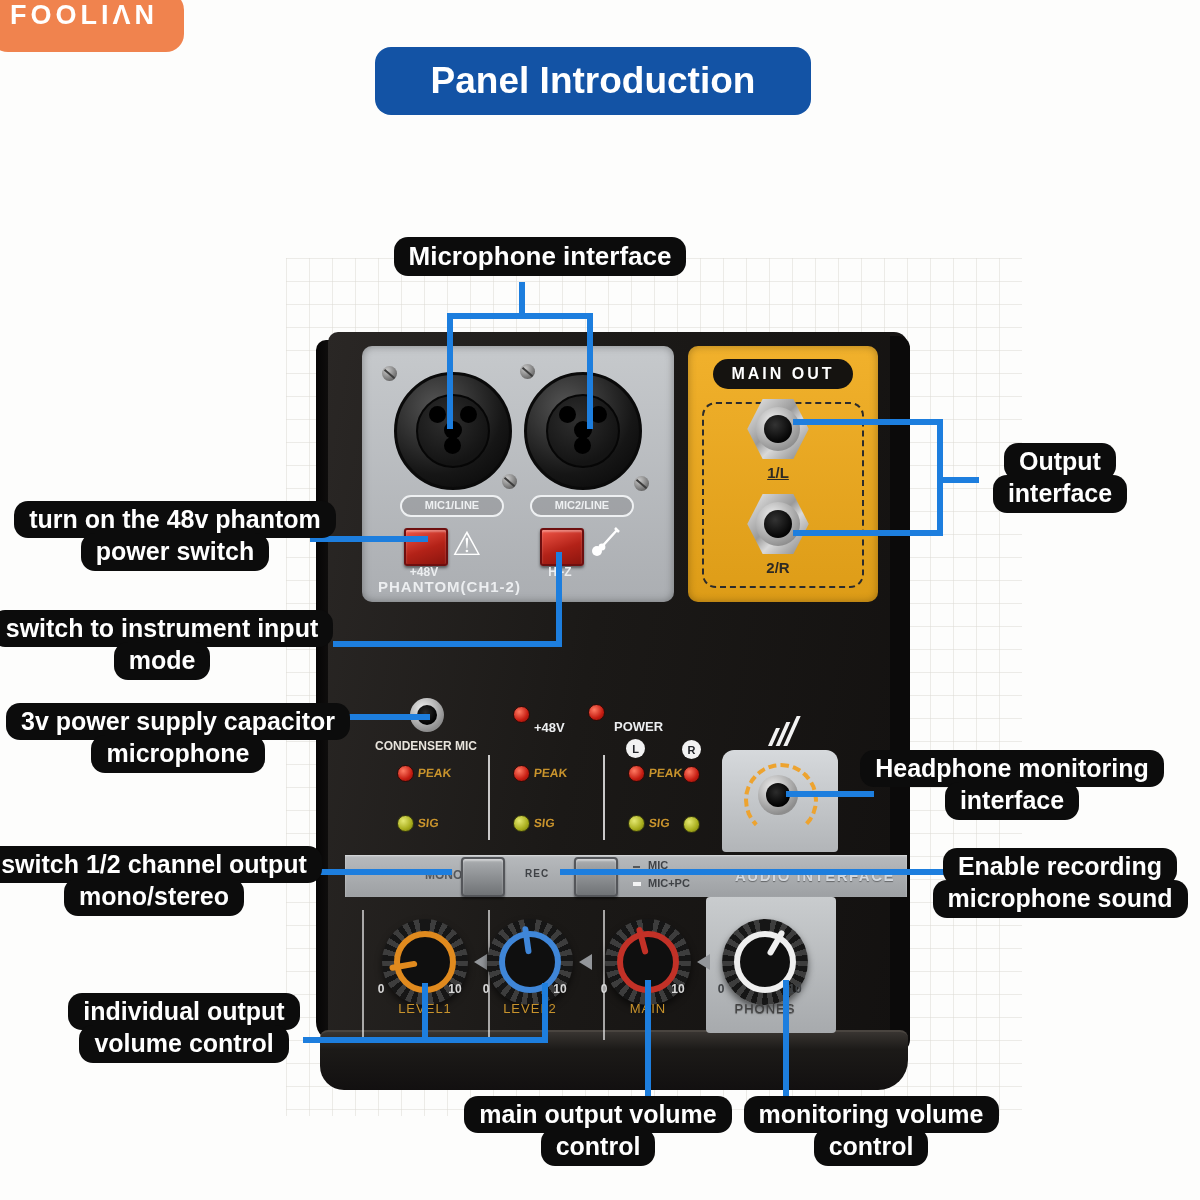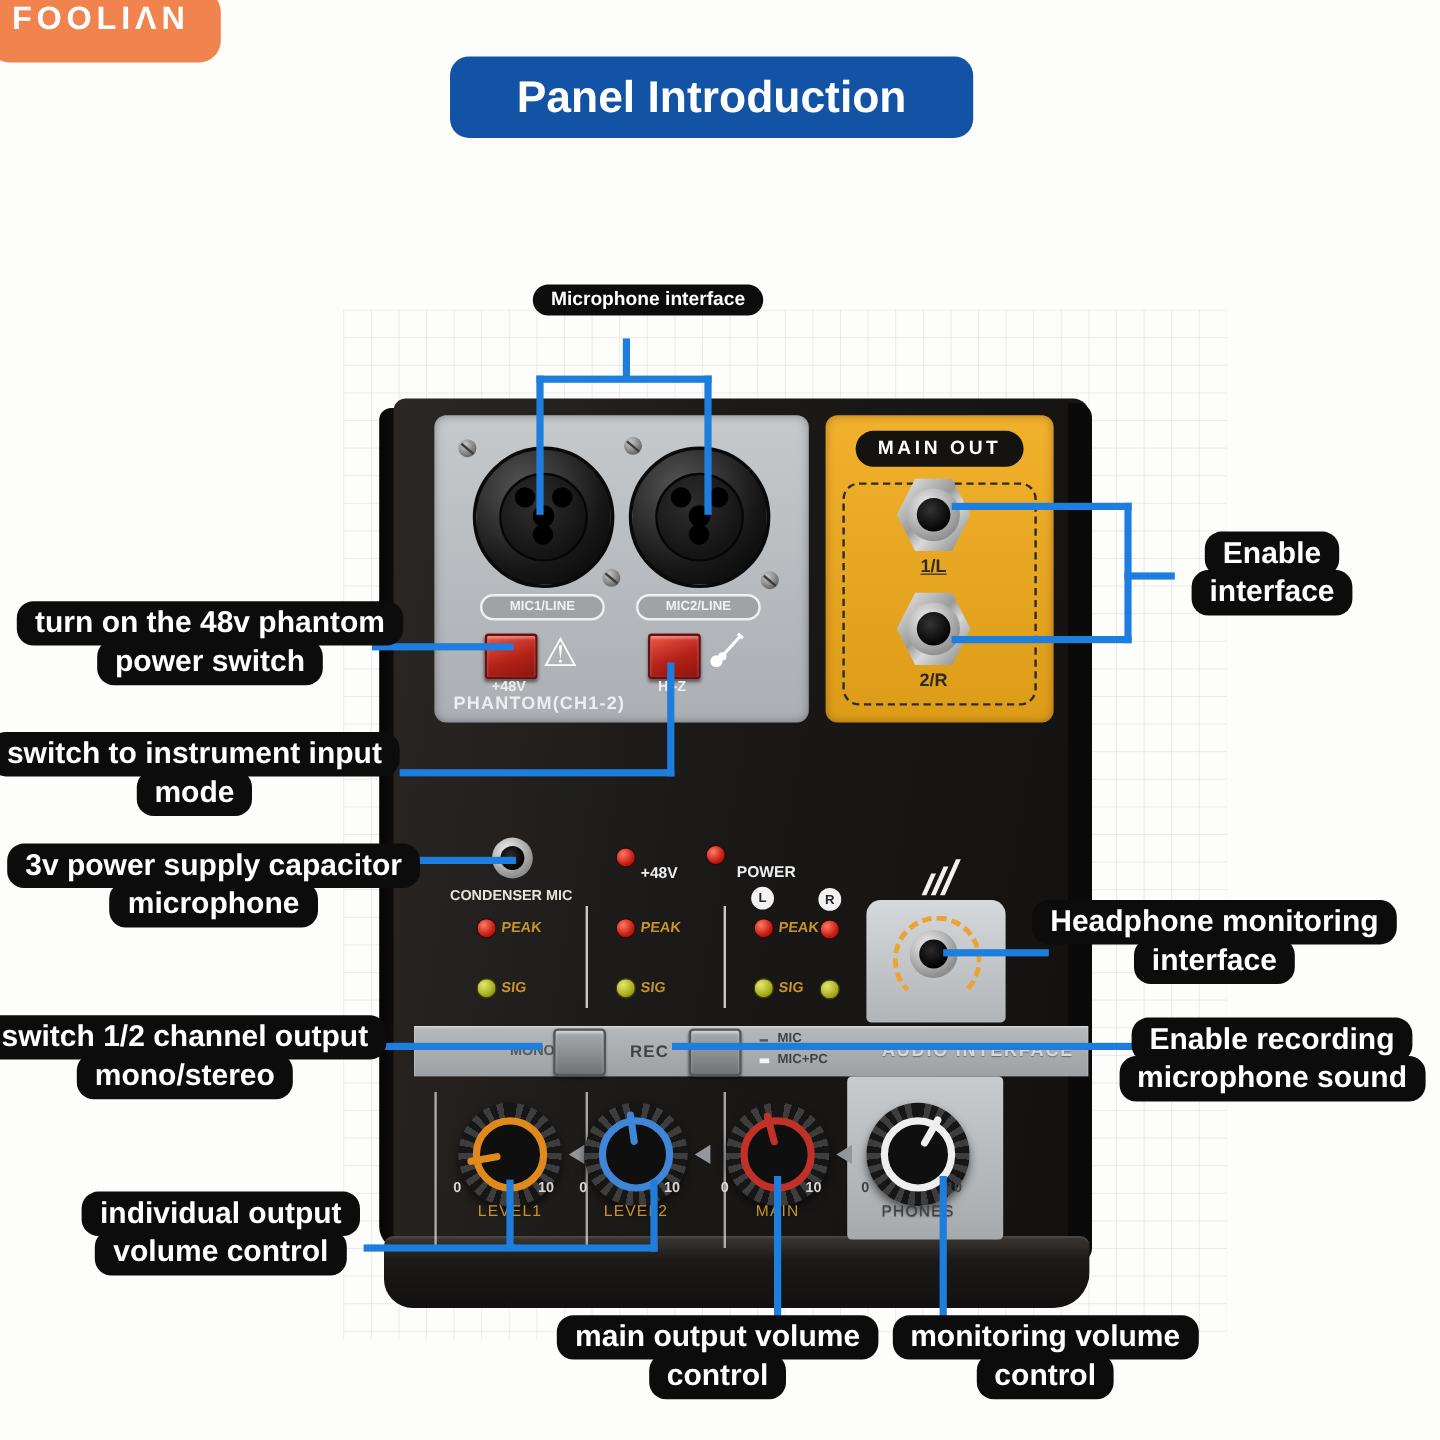--- a/index.html
+++ b/index.html
@@ -214,21 +214,21 @@
     <div class="hp-panel">
       <div class="hp-arc"></div>
       <div class="hp-jack">
         <div class="hole"></div>
       </div>
     </div>
 
     <div class="band">
       <div class="bandtxt" style="left:80px;top:13px;font-size:12px;color:#55585c;">MONO</div>
       <div class="graysw" style="left:116px;top:2px;"></div>
-      <div class="bandtxt" style="left:180px;top:13px;font-size:14px;letter-spacing:1px;">REC</div>
+      <div class="bandtxt" style="left:180px;top:13px;font-size:10px;letter-spacing:1px;">REC</div>
       <div class="graysw" style="left:229px;top:2px;"></div>
       <div style="position:absolute;left:288px;top:11px;width:7px;height:2px;background:#54575a;"></div>
       <div style="position:absolute;left:288px;top:27px;width:8px;height:4px;background:#f3f4f5;"></div>
       <div class="bandtxt" style="left:303px;top:4px;font-size:11px;">MIC</div>
       <div class="bandtxt" style="left:303px;top:22px;font-size:11px;">MIC+PC</div>
       <div class="bandtxt" style="left:390px;top:12px;font-size:15px;letter-spacing:1.5px;color:rgba(228,233,238,.85);text-shadow:0 1px 1px rgba(0,0,0,.4);">AUDIO INTERFACE</div>
     </div>
 
     <div class="phones-bg"></div>
     <div class="vdiv" style="left:46px;top:580px;height:130px;opacity:.8;"></div>
@@ -293,24 +293,24 @@
   <div class="bl" style="left:314px;top:869px;width:138px;height:6px;"></div>
   <div class="bl" style="left:560px;top:869px;width:390px;height:6px;"></div>
 
   <div class="bl" style="left:303px;top:1037px;width:245px;height:6px;"></div>
   <div class="bl" style="left:422px;top:983px;width:6px;height:58px;"></div>
   <div class="bl" style="left:542px;top:983px;width:6px;height:60px;"></div>
   <div class="bl" style="left:645px;top:980px;width:6px;height:122px;"></div>
   <div class="bl" style="left:783px;top:980px;width:6px;height:122px;"></div>
 
   <div class="callout" style="left:398px;top:237px;width:284px;">
-    <div class="pill" style="font-size:16px;">Microphone interface</div>
+    <div class="pill" style="font-size:26px;">Microphone interface</div>
   </div>
   <div class="callout" style="left:985px;top:443px;width:150px;">
-    <div class="pill">Enable</div>
+    <div class="pill">Output</div>
     <div class="pill">interface</div>
   </div>
   <div class="callout" style="left:10px;top:501px;width:330px;">
     <div class="pill">turn on the 48v phantom</div>
     <div class="pill">power switch</div>
   </div>
   <div class="callout" style="left:-14px;top:610px;width:352px;">
     <div class="pill">switch to instrument input</div>
     <div class="pill">mode</div>
   </div>

